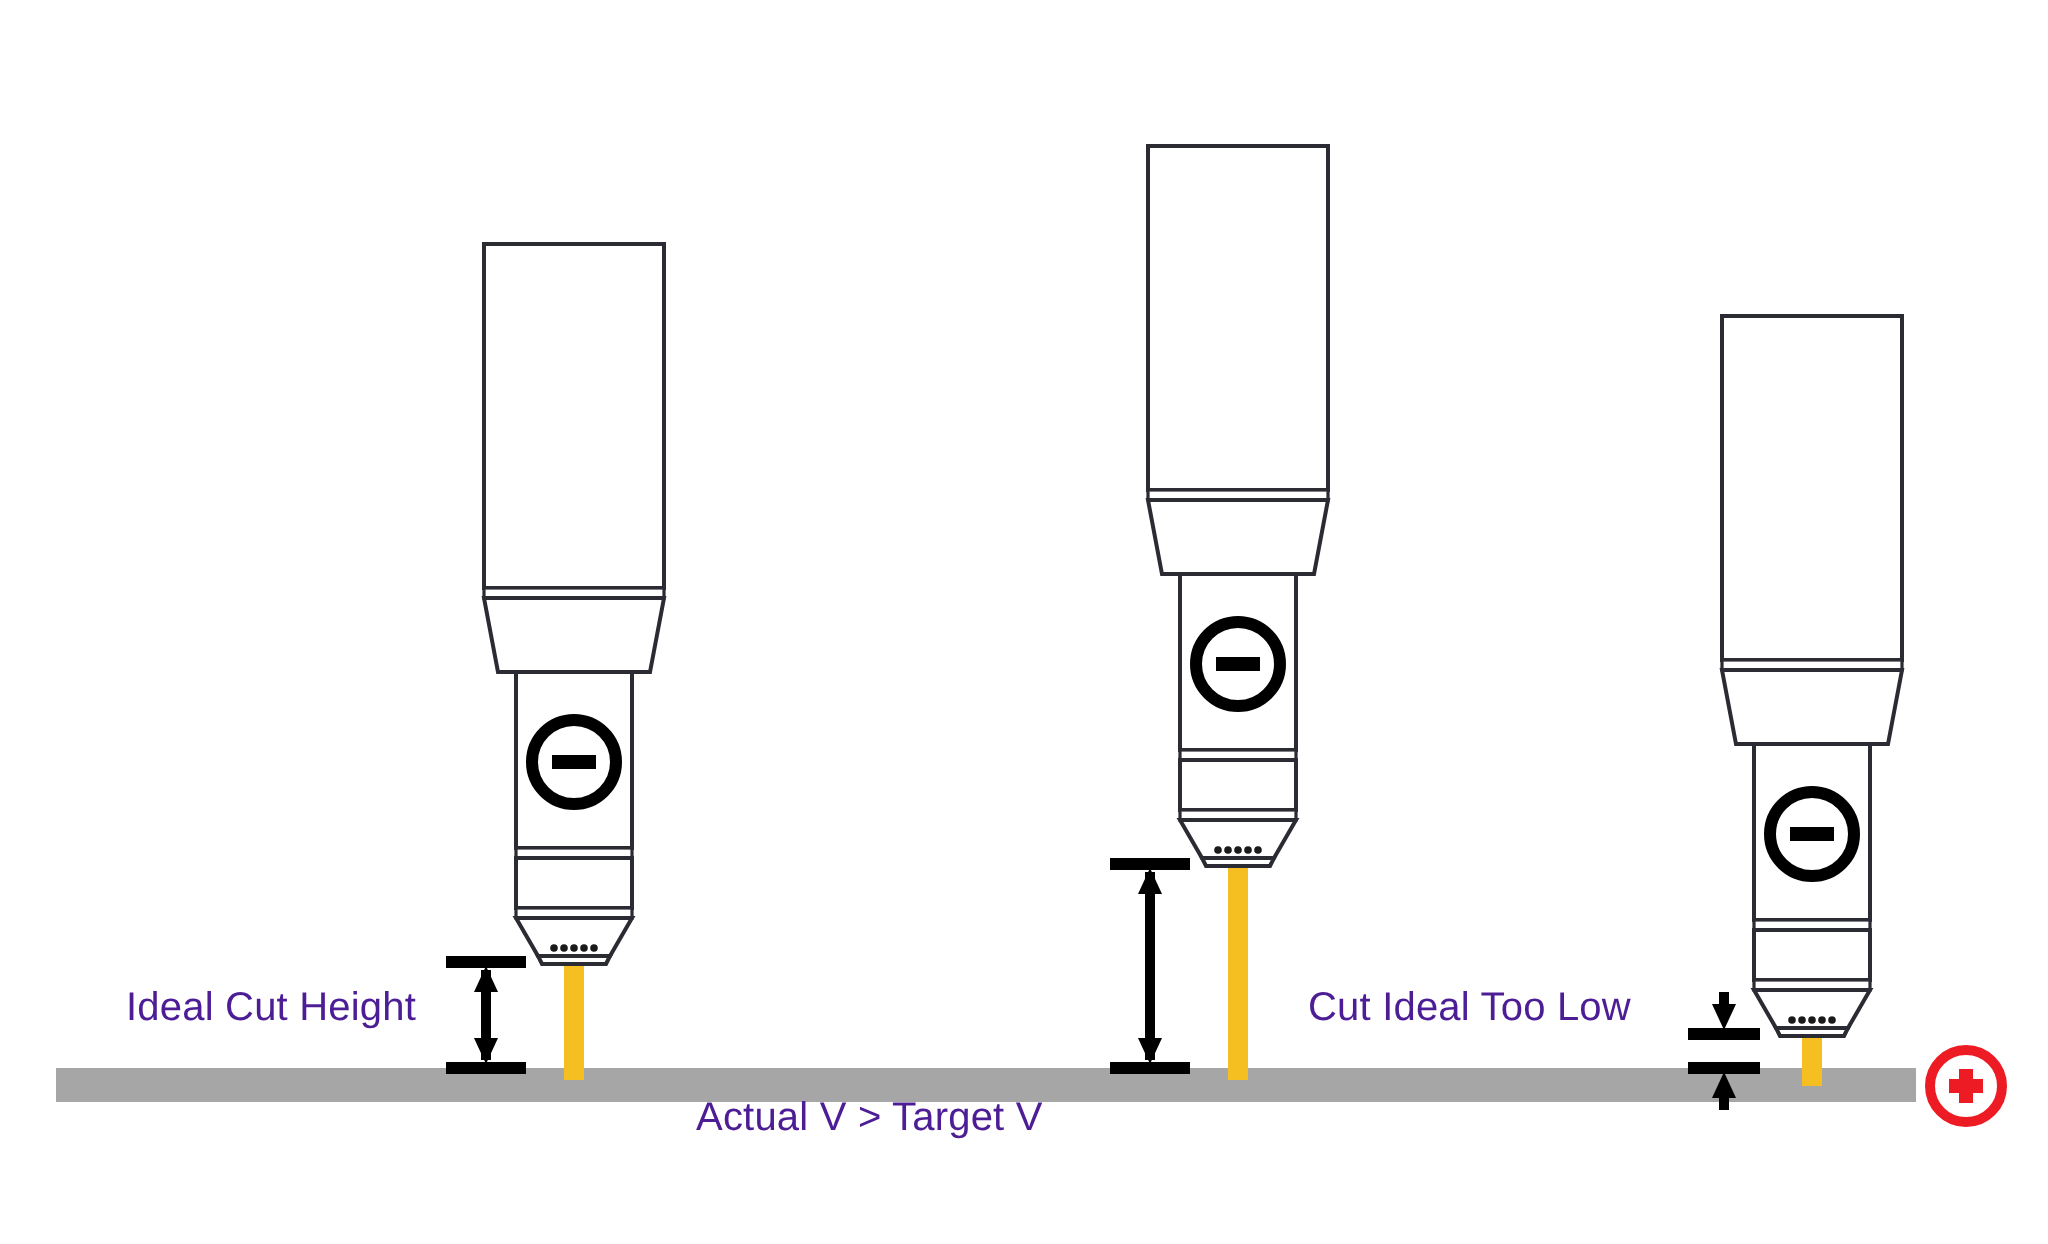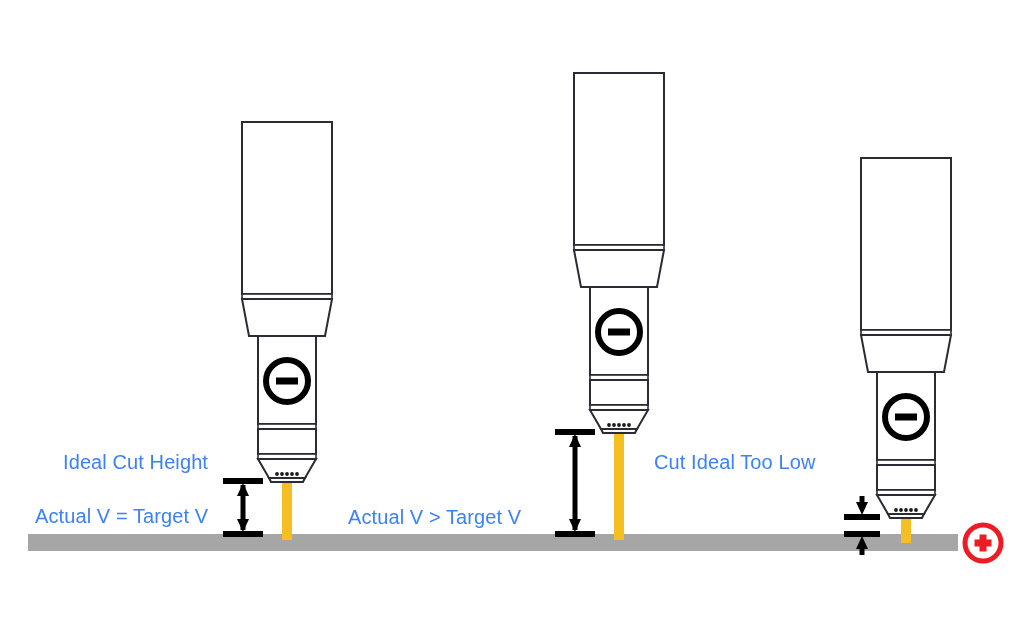--- a/index.html
+++ b/index.html
@@ -24,24 +24,25 @@
     top: 0;
     width: 1024px;
     height: 622px;
     display: block;
   }
   .label-text {
     position: absolute;
     font-family: "Liberation Sans", sans-serif;
     font-size: 20px;
     font-weight: 400;
-    color: #3b82f6;
+    color: #4c1d95;
     white-space: nowrap;
     letter-spacing: 0.1px;
     line-height: 1;
+    margin-top: 42px;
   }
   .grp-left-title   { left: 63px;  top: 452px; }
   .grp-left-sub     { left: 35px;  top: 506px; }
   .grp-mid-title    { left: 352px; top: 455px; }
   .grp-mid-sub      { left: 348px; top: 507px; }
   .grp-right-title  { left: 654px; top: 452px; }
   .grp-right-sub    { left: 654px; top: 506px; }
 </style>
 </head>
 <body>
@@ -130,19 +131,18 @@
 
     <g>
       <circle cx="983" cy="543" r="18" fill="#ffffff" stroke="#ed1c24" stroke-width="5"></circle>
       <rect x="974.5" y="539.5" width="17" height="7" fill="#ed1c24"></rect>
       <rect x="979.5" y="534.5" width="7" height="17" fill="#ed1c24"></rect>
     </g>
 
   </svg>
 
   <div class="label-text grp-left-title">Ideal Cut Height</div>
-  <div class="label-text grp-left-sub">Actual V = Target V</div>
 
   <div class="label-text grp-mid-sub">Actual V &gt; Target V</div>
 
   <div class="label-text grp-right-title">Cut Ideal Too Low</div>
 
 </div>
 
 </body></html>

